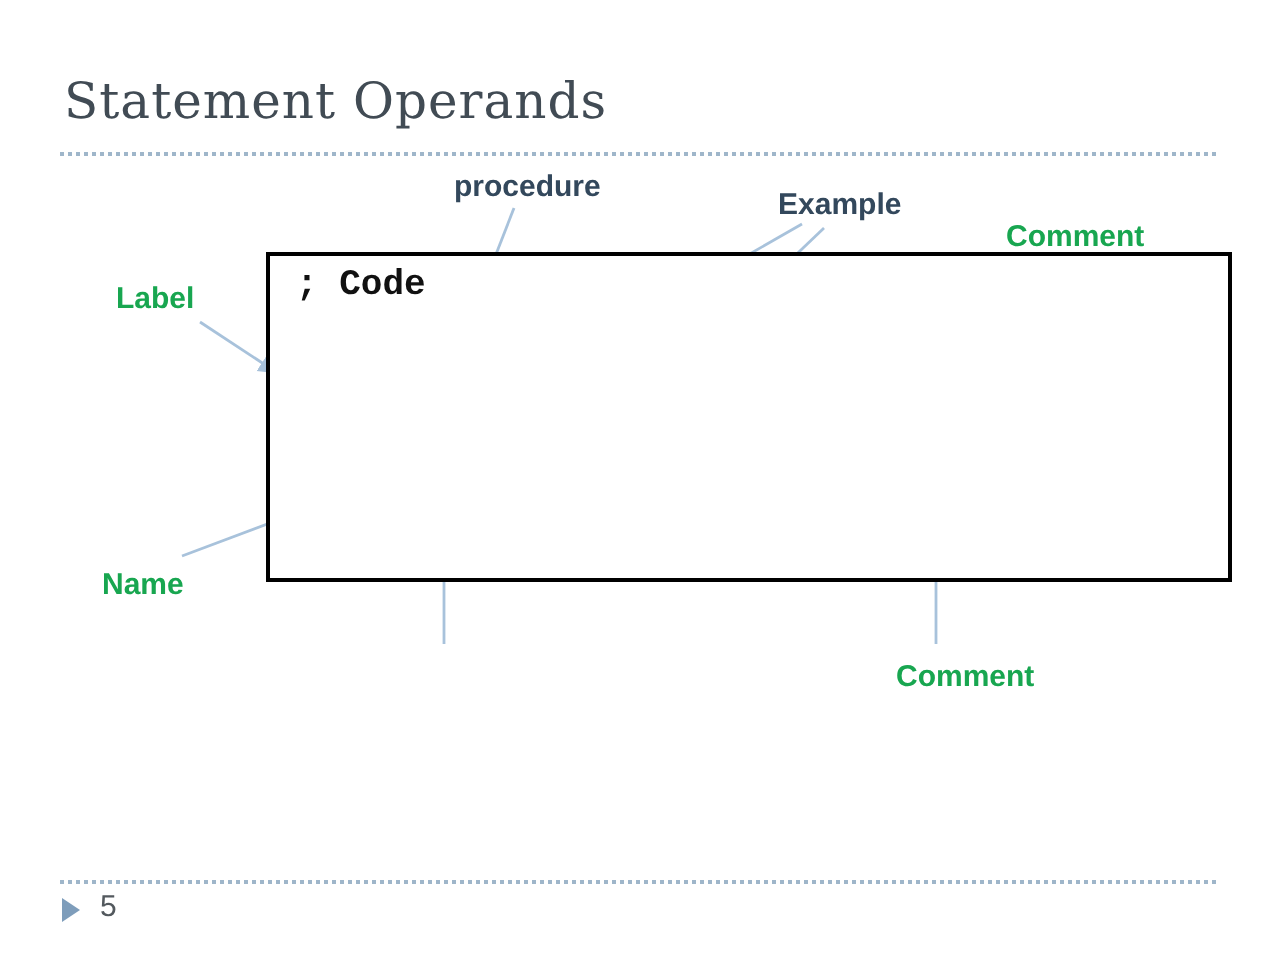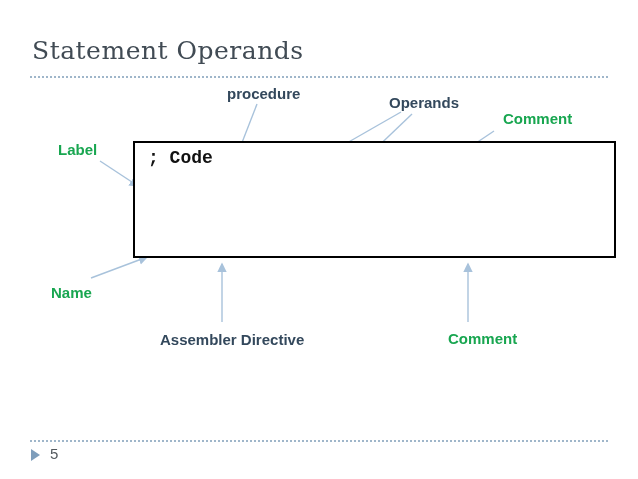--- a/index.html
+++ b/index.html
@@ -31,21 +31,21 @@
   .rule{
     position:absolute;left:30px;width:578px;height:0;
     border-top:2px dotted var(--dotted-line);
   }
   .rule.top{top:76px;}
   .rule.bottom{top:440px;}
   .arrow-layer{position:absolute;left:0;top:0;width:638px;height:479px;pointer-events:none;}
   .arrow-layer line{stroke:var(--arrow-blue);stroke-width:1.4;}
   .arrow-layer .ah{fill:var(--arrow-blue);}
   .code-box{
-    position:absolute;left:133px;top:141px;width:483px;height:117px;
+    position:absolute;left:133px;top:126px;width:483px;height:165px;
     border:2px solid var(--box-border);
     box-sizing:border-box;
     background:#ffffff;
   }
   .code-line{
     margin:0;padding:0 0 0 13px;
     font-family:"Liberation Mono","DejaVu Sans Mono",monospace;
     font-weight:bold;
     font-size:18px;line-height:31px;min-height:31px;
     color:var(--code-text);
@@ -89,25 +89,24 @@
     <line x1="257" y1="104" x2="229" y2="176" marker-end="url(#head)"></line>
     <line x1="401" y1="112" x2="277" y2="183" marker-end="url(#head)"></line>
     <line x1="412" y1="114" x2="345" y2="178" marker-end="url(#head)"></line>
     <line x1="494" y1="131" x2="421" y2="180" marker-end="url(#head)"></line>
     <line x1="91" y1="278" x2="147" y2="257" marker-end="url(#head)"></line>
     <line x1="222" y1="322" x2="222" y2="264" marker-end="url(#head)"></line>
     <line x1="468" y1="322" x2="468" y2="264" marker-end="url(#head)"></line>
   </svg>
 
   <div class="ann slate" style="left:227px;top:85px;">procedure</div>
-  <div class="ann slate" style="left:389px;top:94px;">Operands</div>
+  <div class="ann slate" style="left:389px;top:94px;">Example</div>
   <div class="ann green" style="left:503px;top:110px;">Comment</div>
   <div class="ann green" style="left:58px;top:141px;">Label</div>
   <div class="ann green" style="left:51px;top:284px;">Name</div>
-  <div class="ann slate" style="left:160px;top:331px;">Assembler Directive</div>
   <div class="ann green" style="left:448px;top:330px;">Comment</div>
 
   <div class="code-box">
     <div class="code-line">; Code</div>
     <div class="code-line"></div>
   </div>
 
   <div class="rule bottom"></div>
   <div class="footer-triangle"></div>
   <div class="page-number">5</div>

